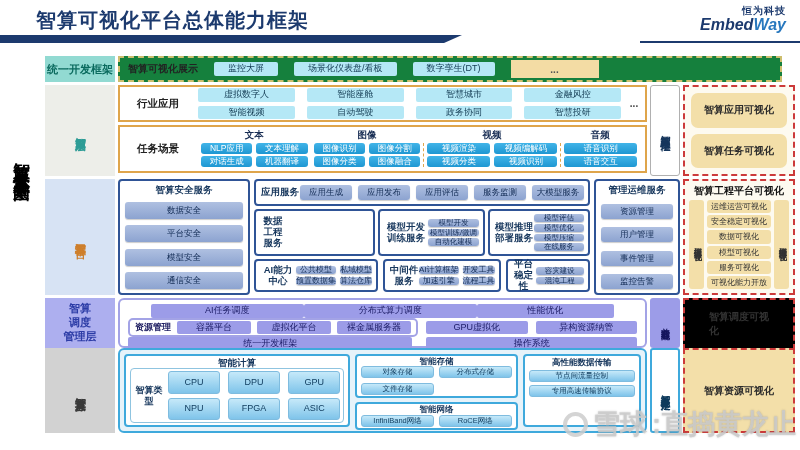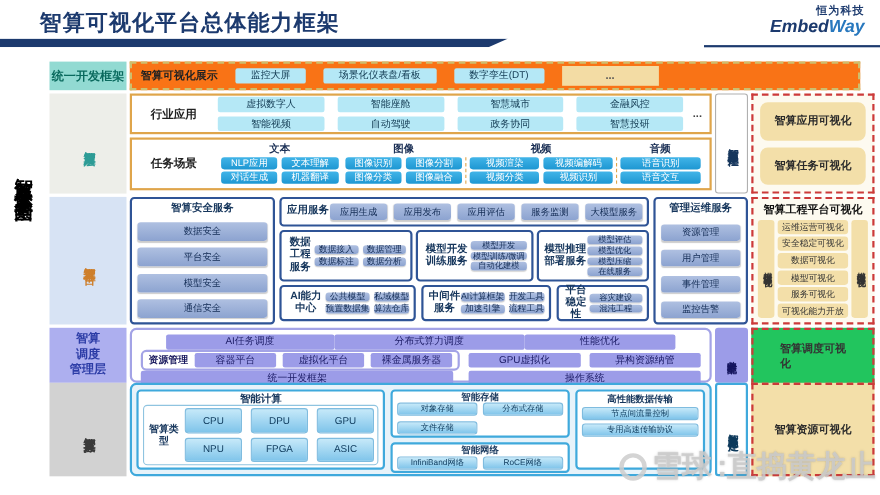--- a/index.html
+++ b/index.html
@@ -37,21 +37,21 @@
   .p-sky { background:linear-gradient(#C6E9F9,#7FC4EA); color:#0E3A5C; font-size:9px; border-radius:3px;
     border:1px solid #7FBCDF; }
   .cream { background:#F3DFA9; color:#333; }
   .navybox { border:2px solid #2F5496; border-radius:4px; background:#fff; }
   .btitle { font-weight:bold; color:#16365C; text-align:center; font-size:9.5px; line-height:1.1; }
   .redbox { border:2px dashed #CC3A3A; background:#FDFAF0; }
 
   
   .row-display { top:56px; height:26px; }
   .lab-display { background:#92DAD2; color:#0A6A5E; }
-  .display-bar { flex:1; margin-left:3px; margin-right:13px; border:2px dashed #CDBE6E; background:#f97316;
+  .display-bar { flex:1; margin-left:3px; margin-right:13px; border:2px dashed #CDBE6E; background:#15803d;
     display:flex; align-items:center; gap:16px; padding:0 8px; }
   .display-bar .glabel { font-size:10px; font-weight:bold; color:#222; white-space:nowrap; }
   .display-bar .pill { padding:2px 14px; }
   .display-more { margin-left:auto; width:88px; align-self:stretch; margin:2px 0;
     background:#F3DCA4; display:flex; align-items:center; justify-content:center;
     font-weight:bold; color:#555; font-size:10px; }
 
   
   .row-app { top:85px; height:91px; gap:3px; }
   .lab-app { background:#EDEEE9; color:#2E9C96; }
@@ -154,21 +154,21 @@
   .app-vis .cream { flex:1; border-radius:7px; display:flex; align-items:center; justify-content:center;
     font-size:10px; font-weight:bold; color:#2B2B2B; }
   .eng-vis { display:flex; flex-direction:column; padding:3px 4px 4px; }
   .eng-vis-title { font-size:10px; font-weight:bold; color:#111; text-align:center; margin-bottom:2px; }
   .eng-vis-body { flex:1; display:flex; gap:3px; }
   .vstrip { flex:0 0 15px; border-radius:3px; display:flex; align-items:center; justify-content:center;
     font-size:8px; font-weight:bold; color:#333; }
   .eng-vis-mid { flex:1; display:flex; flex-direction:column; gap:2px; }
   .eng-vis-mid .cream { flex:1; border-radius:3px; display:flex; align-items:center; justify-content:center;
     font-size:8px; }
-  .sched-vis { background:#22c55e; padding:24px; display:flex; }
+  .sched-vis { background:#000000; padding:24px; display:flex; }
   .sched-vis .cream { flex:1; border-radius:9px; display:flex; align-items:center; justify-content:center;
     font-size:10px; font-weight:bold; }
   .res-vis { background:#F3DFA9; display:flex; align-items:center; justify-content:center;
     font-size:10px; font-weight:bold; color:#2B2B2B; }
 
   
   .watermark { position:absolute; right:4px; bottom:8px; z-index:50; display:flex; align-items:center;
     gap:5px; color:rgba(205,205,205,0.85); text-shadow:0 0 2px rgba(120,120,120,.45);
     font-weight:bold; font-size:27px; pointer-events:none; }
   .wm-ring { width:25px; height:25px; border:4px solid rgba(205,205,205,0.85); border-radius:50%; }
@@ -284,26 +284,20 @@
             <div class="pill p-slate">应用生成</div>
             <div class="pill p-slate">应用发布</div>
             <div class="pill p-slate">应用评估</div>
             <div class="pill p-slate">服务监测</div>
             <div class="pill p-slate">大模型服务</div>
           </div>
         </div>
         <div class="eng-r2">
           <div class="navybox hsvc de">
             <div class="hsvc-label wrap lab-3l">数据工程服务</div>
-            <div class="grid22">
-              <div class="pill p-slate">数据接入</div>
-              <div class="pill p-slate">数据管理</div>
-              <div class="pill p-slate">数据标注</div>
-              <div class="pill p-slate">数据分析</div>
-            </div>
           </div>
           <div class="navybox hsvc mt">
             <div class="hsvc-label wrap lab-2l">模型开发训练服务</div>
             <div class="col3">
               <div class="pill p-slate">模型开发</div>
               <div class="pill p-slate">模型训练/微调</div>
               <div class="pill p-slate">自动化建模</div>
             </div>
           </div>
           <div class="navybox hsvc md">

